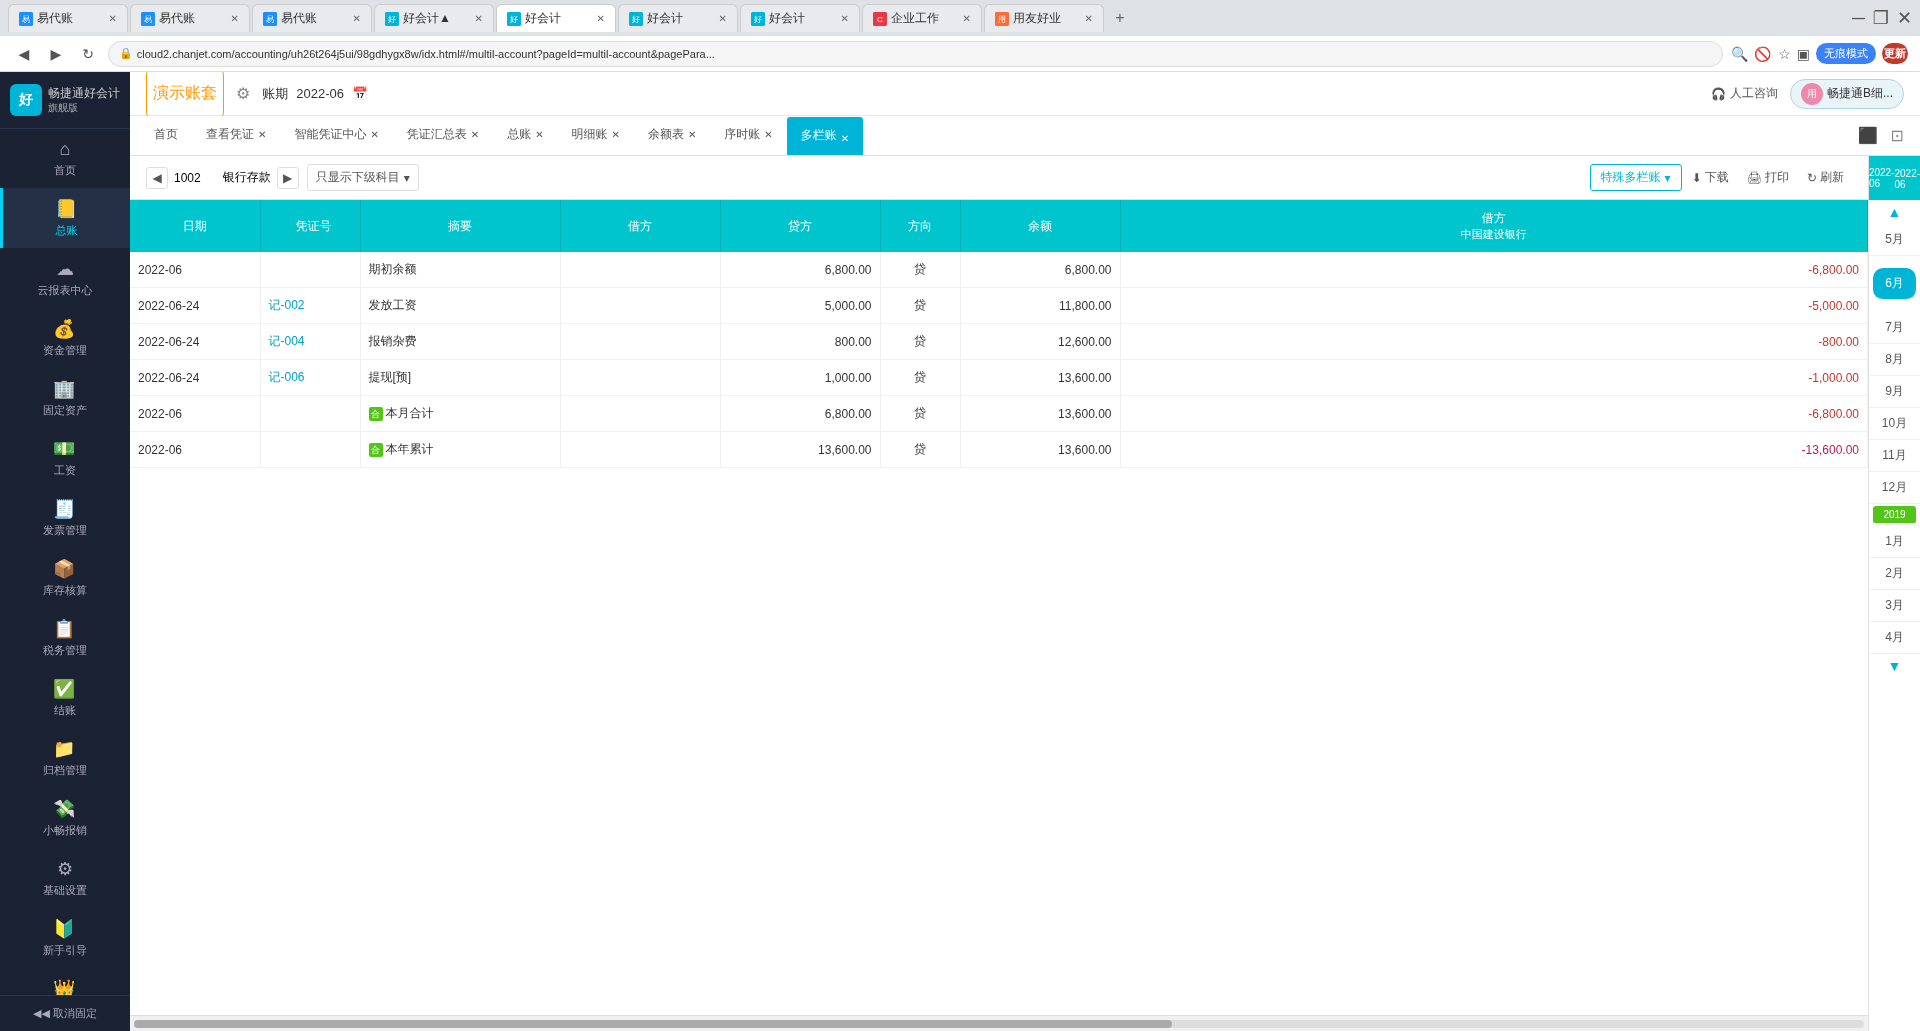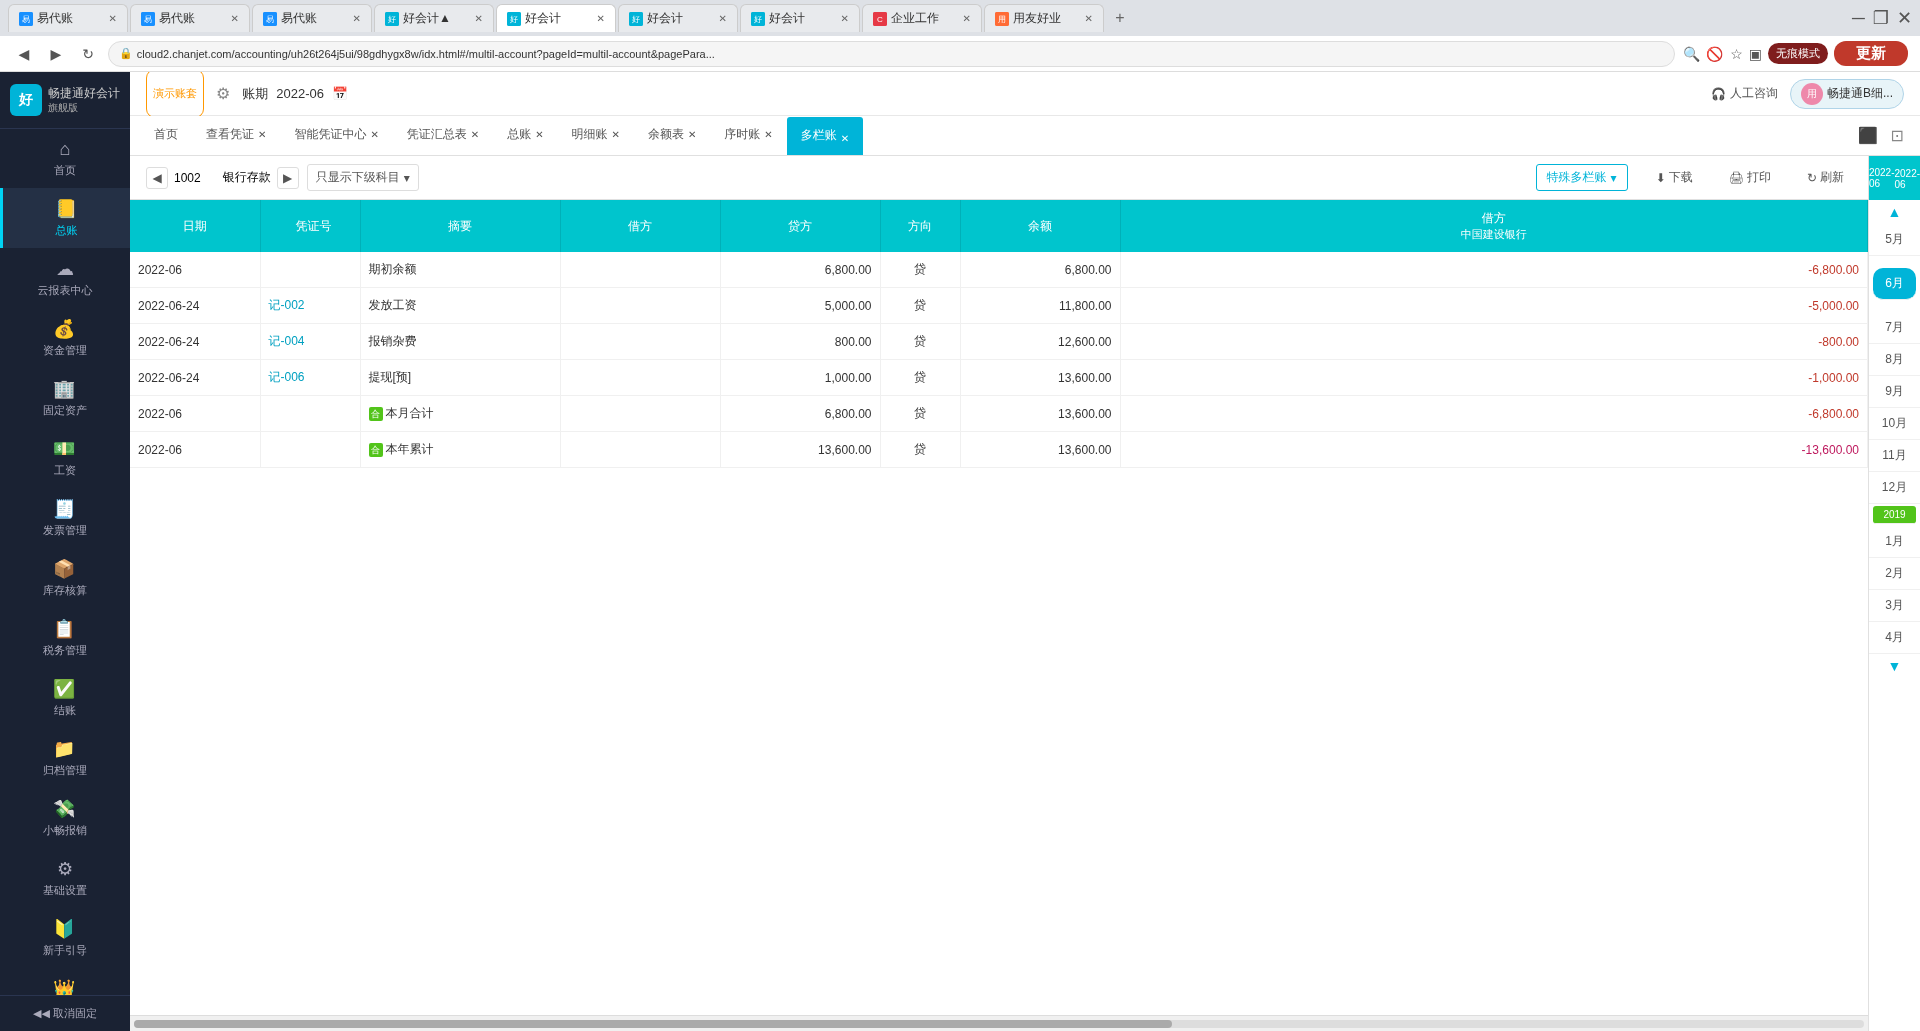--- a/index.html
+++ b/index.html
@@ -16,22 +16,22 @@
     .tab-add { width: 28px; height: 28px; display: flex; align-items: center; justify-content: center; cursor: pointer; font-size: 16px; color: #666; }
     .browser-controls { display: flex; align-items: center; gap: 8px; margin-left: 8px; }
     .browser-controls span { font-size: 18px; color: #555; cursor: pointer; }
 
     
     .address-bar { background: #fff; height: 36px; display: flex; align-items: center; padding: 0 12px; gap: 8px; border-bottom: 1px solid #ddd; }
     .nav-btn { width: 24px; height: 24px; display: flex; align-items: center; justify-content: center; cursor: pointer; color: #555; font-size: 14px; border-radius: 50%; }
     .url-bar { flex: 1; height: 26px; border: 1px solid #ddd; border-radius: 13px; display: flex; align-items: center; padding: 0 10px; background: #f5f5f5; font-size: 11px; color: #333; overflow: hidden; white-space: nowrap; text-overflow: ellipsis; }
     .address-actions { display: flex; align-items: center; gap: 6px; }
     .addr-action-btn { font-size: 14px; color: #555; cursor: pointer; }
-    .no-trace-btn { background: #7f1d1d; color: #fff; border-radius: 12px; padding: 3px 8px; font-size: 11px; cursor: pointer; }
-    .update-btn { background: #c0392b; color: #fff; border-radius: 12px; padding: 3px 22px; font-size: 15px; cursor: pointer; font-weight: bold; }
+    .no-trace-btn { background: #3b82f6; color: #fff; border-radius: 12px; padding: 3px 8px; font-size: 11px; cursor: pointer; }
+    .update-btn { background: #c0392b; color: #fff; border-radius: 12px; padding: 3px 2px; font-size: 11px; cursor: pointer; font-weight: bold; }
 
     
     .app-layout { display: flex; height: calc(1031px - 72px); }
 
     
     .sidebar { width: 130px; background: #1a2233; color: #fff; display: flex; flex-direction: column; flex-shrink: 0; }
     .sidebar-logo { padding: 12px 10px; display: flex; align-items: center; gap: 6px; border-bottom: 1px solid #2a3550; }
     .logo-icon { width: 32px; height: 32px; background: #00b4d8; border-radius: 6px; display: flex; align-items: center; justify-content: center; font-weight: bold; color: #fff; font-size: 14px; flex-shrink: 0; }
     .logo-text { font-size: 12px; color: #ccc; line-height: 1.3; }
     .sidebar-nav { flex: 1; overflow-y: auto; }
@@ -40,21 +40,21 @@
     .sidebar-item.active { border-left: 3px solid #00d4f5; }
     .sidebar-icon { font-size: 18px; }
     .sidebar-footer { padding: 10px 4px; border-top: 1px solid #2a3550; display: flex; flex-direction: column; align-items: center; gap: 4px; }
     .pin-btn { display: flex; align-items: center; gap: 3px; font-size: 11px; color: #aab; cursor: pointer; }
 
     
     .main-area { flex: 1; display: flex; flex-direction: column; overflow: hidden; background: #f5f6fa; }
 
     
     .app-header { background: #fff; height: 44px; display: flex; align-items: center; padding: 0 16px; border-bottom: 1px solid #e8e8e8; gap: 12px; }
-    .demo-badge { background: transparent; border: 1px solid #ff9800; color: #ff9800; border-radius: 9px; padding: 16px 6px; font-size: 11px; }
+    .demo-badge { background: transparent; border: 1px solid #ff9800; color: #ff9800; border-radius: 9px; padding: 16px 6px; font-size: 16px; }
     .period-info { display: flex; align-items: center; gap: 4px; color: #333; font-size: 13px; }
     .header-right { margin-left: auto; display: flex; align-items: center; gap: 12px; }
     .consult-btn { display: flex; align-items: center; gap: 4px; color: #555; font-size: 12px; cursor: pointer; }
     .user-badge { background: #e8f4f8; border: 1px solid #b0d4e8; border-radius: 16px; padding: 3px 10px; font-size: 12px; color: #333; display: flex; align-items: center; gap: 4px; cursor: pointer; }
 
     
     .tab-bar { background: #fff; display: flex; align-items: center; border-bottom: 1px solid #e0e0e0; padding: 0 10px; overflow: hidden; }
     .page-tab { padding: 10px 14px; font-size: 12px; color: #555; cursor: pointer; display: flex; align-items: center; gap: 4px; border-bottom: 2px solid transparent; white-space: nowrap; }
     .page-tab.active { color: #fff; background: #00b4d8; border-radius: 3px 3px 0 0; margin-bottom: -1px; align-items: flex-end; }
     .page-tab .tab-x { font-size: 10px; color: inherit; cursor: pointer; }
@@ -63,21 +63,21 @@
 
     
     .content-area { flex: 1; display: flex; overflow: hidden; }
     .ledger-panel { flex: 1; display: flex; flex-direction: column; overflow: hidden; background: #fff; margin: 0; }
 
     
     .ledger-toolbar { display: flex; align-items: center; padding: 8px 16px; border-bottom: 1px solid #e0e0e0; gap: 8px; }
     .account-nav { display: flex; align-items: center; gap: 6px; }
     .nav-arrow { width: 22px; height: 22px; border: 1px solid #ddd; border-radius: 3px; display: flex; align-items: center; justify-content: center; cursor: pointer; font-size: 12px; color: #555; }
     .filter-dropdown { display: flex; align-items: center; gap: 4px; border: 1px solid #ddd; border-radius: 3px; padding: 4px 8px; font-size: 12px; color: #555; cursor: pointer; }
-    .toolbar-right { margin-left: auto; display: flex; align-items: center; gap: 20px; }
+    .toolbar-right { margin-left: auto; display: flex; align-items: center; gap: 2px; }
     .special-btn { border: 1px solid #00b4d8; color: #00b4d8; border-radius: 3px; padding: 4px 10px; font-size: 12px; cursor: pointer; display: flex; align-items: center; gap: 4px; }
     .action-btn { display: flex; align-items: center; gap: 3px; color: #555; font-size: 12px; cursor: pointer; padding: 4px 8px; }
 
     
     .ledger-table { flex: 1; overflow: auto; }
     table { width: 100%; border-collapse: collapse; }
     thead tr { background: #00c5cd; }
     thead th { color: #fff; font-weight: normal; font-size: 12px; padding: 10px 8px; text-align: center; border-right: 1px solid #00b0b8; white-space: nowrap; }
     thead th.wide { min-width: 200px; }
     tbody tr { border-bottom: 1px solid #f0f0f0; }

